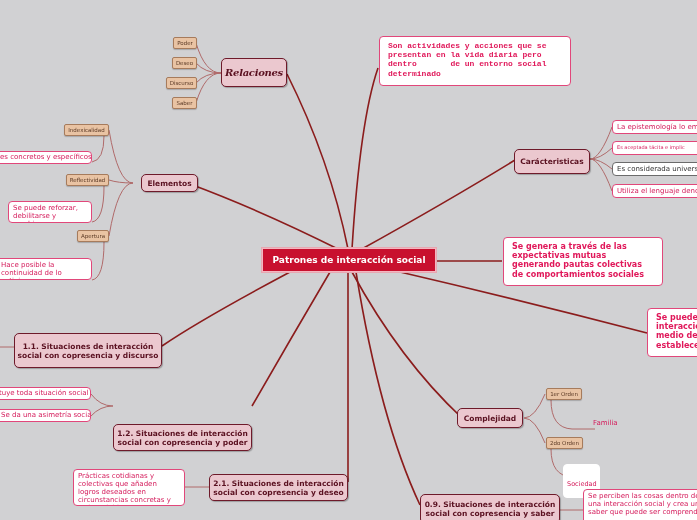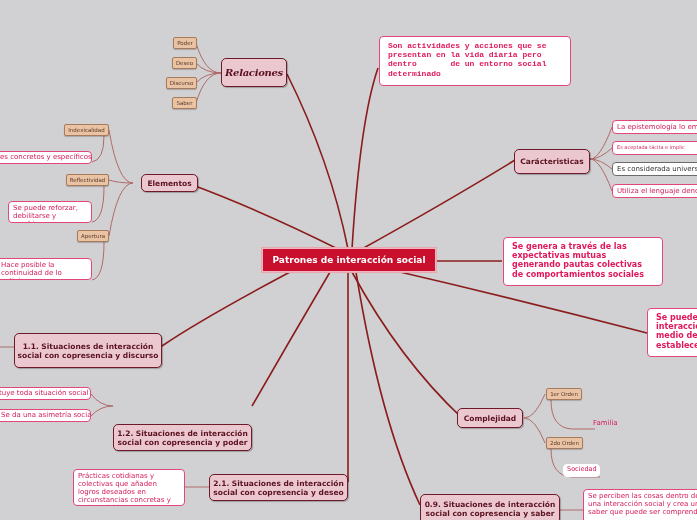--- a/index.html
+++ b/index.html
@@ -185,21 +185,21 @@
 <div class="node main" style="left:457px;top:408px;width:66px;height:20px;">
   <span>Complejidad</span>
 </div>
 <div class="node tag" style="left:546px;top:388px;width:36px;height:12px;">
     <span>1er Orden</span>
   </div>
 <div class="underline-text" style="left:567px;top:419px;padding-left:26px;">Familia</div>
 <div class="node tag" style="left:546px;top:437px;width:37px;height:12px;">
     <span>2do Orden</span>
   </div>
-<div class="node box" style="left:563px;top:464px;width:37px;height:13px;padding:1px 3px;border-color:#fff;font-size:6.5px;">
+<div class="node box" style="left:563px;top:464px;width:37px;height:13px;padding:16px 3px;border-color:#fff;font-size:6.5px;">
   <span>Sociedad</span>
 </div>
 
 <div class="node main" style="left:420px;top:494px;width:140px;height:30px;">
   <span>0.9. Situaciones de interacción social con copresencia y saber</span>
 </div>
 <div class="node box" style="left:583px;top:489px;width:122px;height:40px;white-space:normal;padding:2px 4px;">
   <span>Se perciben las cosas dentro de una interacción social y crea un saber que puede ser comprend</span>
 </div>
 

